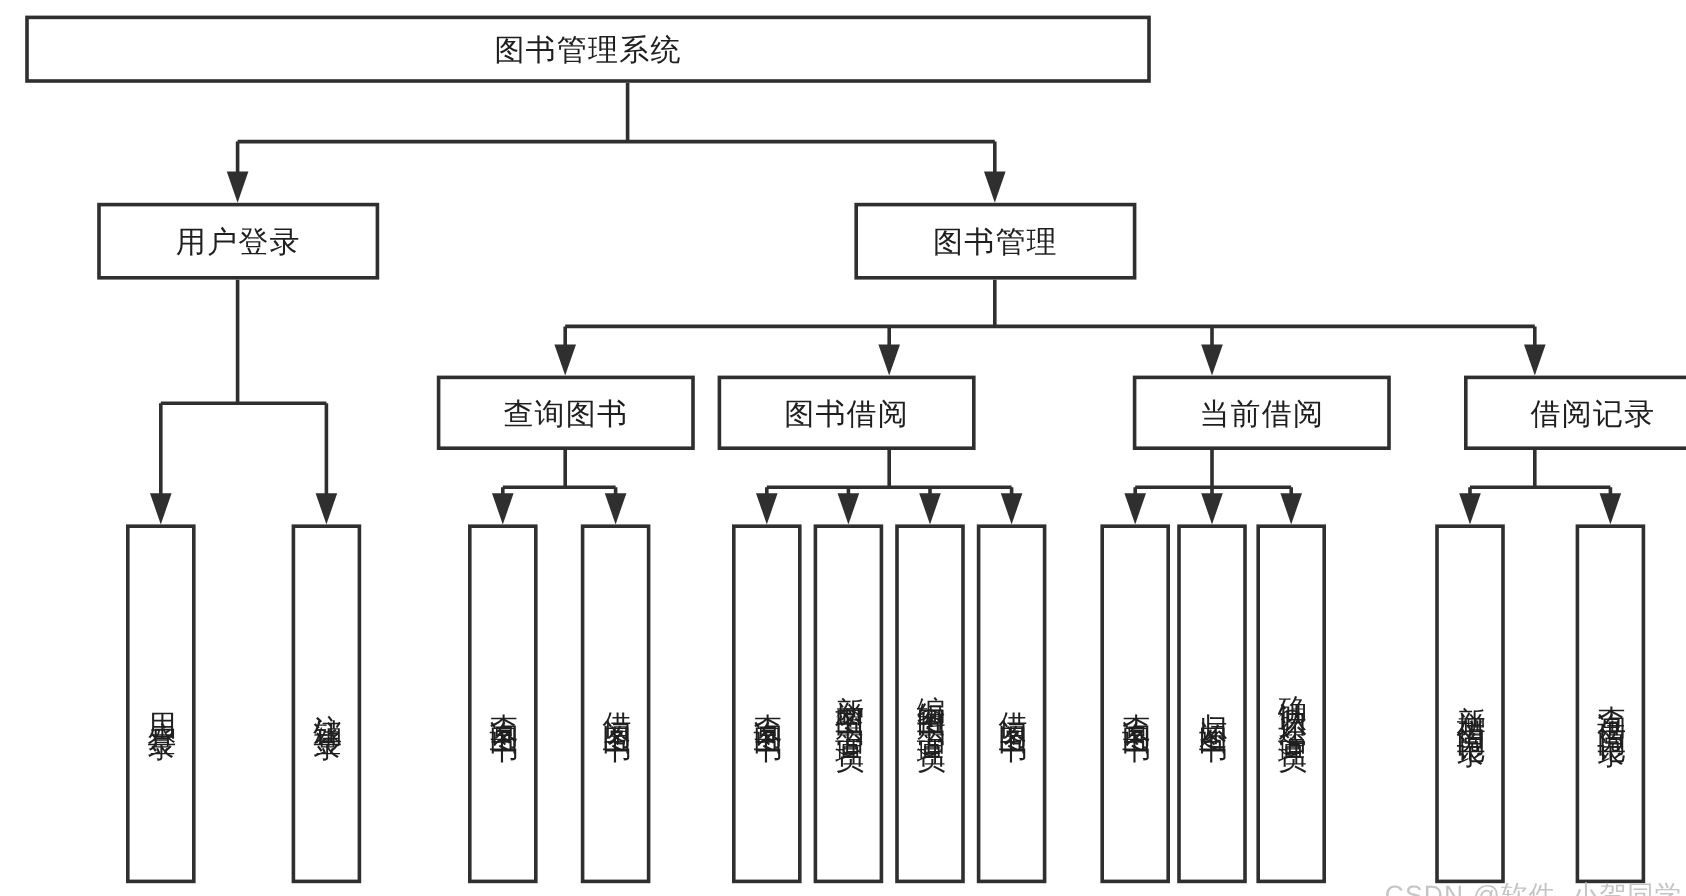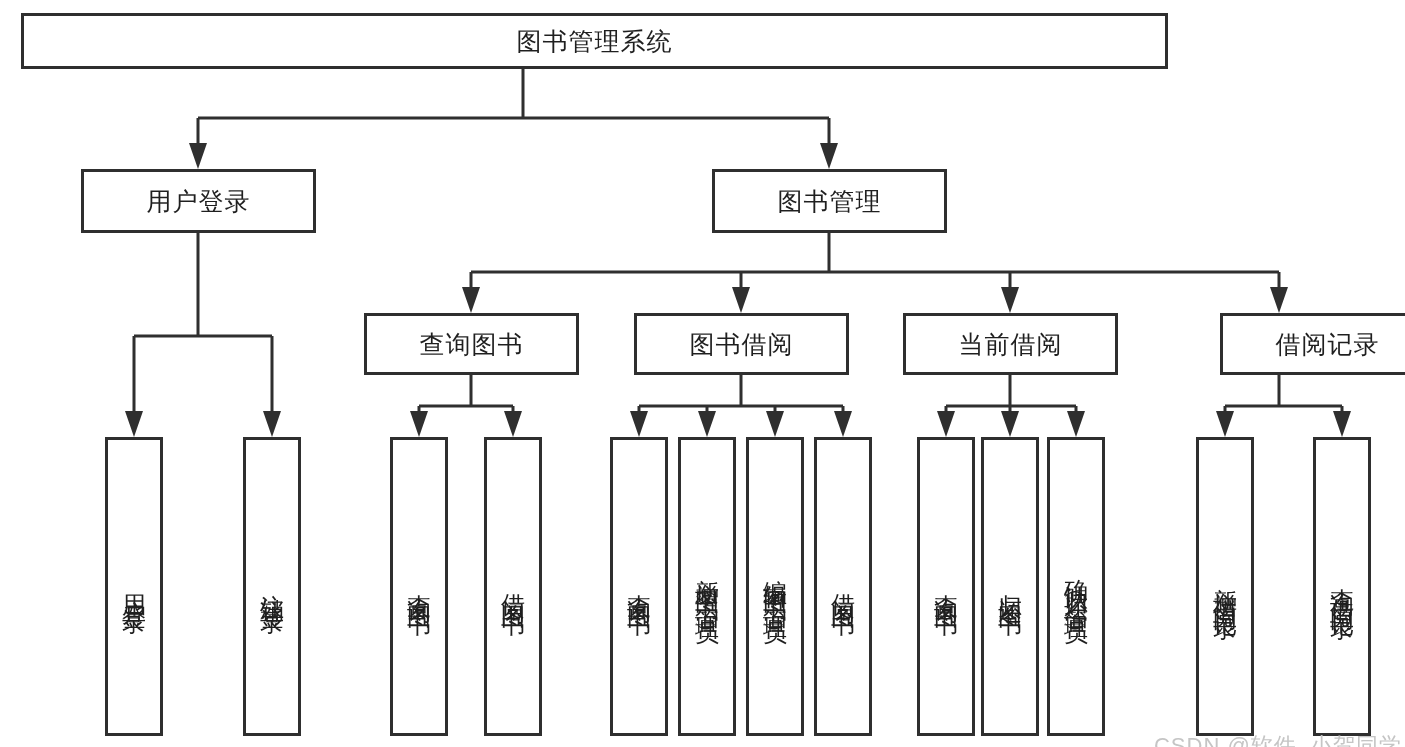--- a/index.html
+++ b/index.html
@@ -7,21 +7,21 @@
     position:relative;width:1405px;height:747px;background:#ffffff;
     font-family:"Liberation Sans", sans-serif;overflow:hidden;
   }
   svg.connectors{position:absolute;left:0;top:0;}
   .box{
     position:absolute;background:#ffffff;border:3px solid #2f2f2f;
     box-sizing:border-box;display:flex;align-items:center;justify-content:center;
     color:#1f1f1f;
   }
   .hbox{font-size:25px;letter-spacing:1px;}
-  .root{left:21px;top:13px;width:1147px;height:56px;}
+  .root{left:21px;top:13px;width:938px;height:56px;}
   .l2{top:169px;width:235px;height:64px;}
   .l3{top:313px;width:215px;height:62px;}
   .vbox{top:437px;width:58px;height:299px;}
   .vbox span{
     writing-mode:vertical-rl;text-orientation:mixed;
     font-size:24px;letter-spacing:6px;line-height:1;white-space:nowrap;
   }
   .watermark{
     position:absolute;right:3px;top:715px;font-size:22px;color:#c5c5c5;
     letter-spacing:1px;z-index:5;white-space:nowrap;margin-top:16px;
@@ -72,24 +72,24 @@
   <div class="box hbox l2" style="left:81px;">
     <span>用户登录</span>
   </div>
   <div class="box hbox l2" style="left:712px;justify-content:center;">
     <span>图书管理</span>
   </div>
 
   <div class="box hbox l3" style="left:364px;">
     <span>查询图书</span>
   </div>
-  <div class="box hbox l3" style="left:634px;">
+  <div class="box hbox l3" style="left:598px;">
     <span>图书借阅</span>
   </div>
-  <div class="box hbox l3" style="left:903px;">
+  <div class="box hbox l3" style="left:944px;">
     <span>当前借阅</span>
   </div>
   <div class="box hbox l3" style="left:1220px;">
     <span>借阅记录</span>
   </div>
 
   <div class="box vbox" style="left:105px;">
     <span>用户登录</span>
   </div>
   <div class="box vbox" style="left:243px;">

